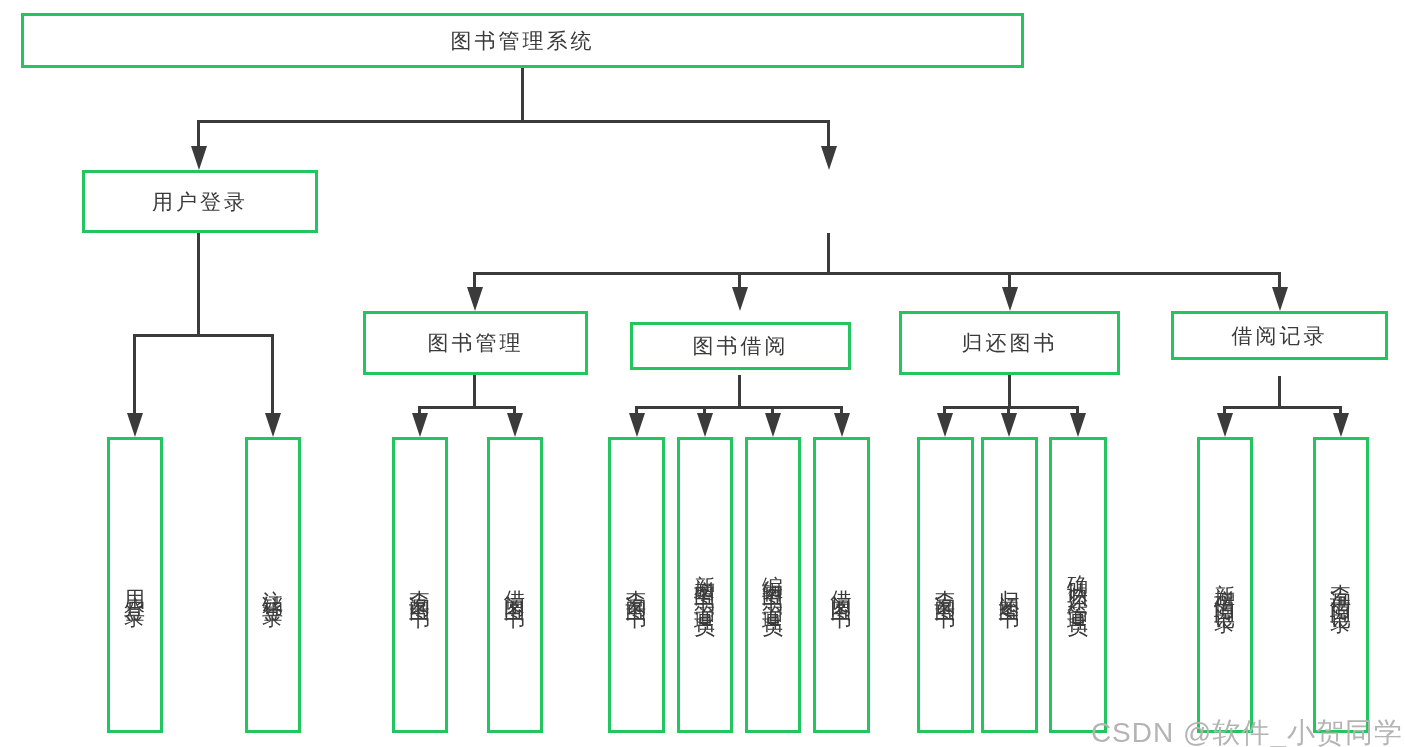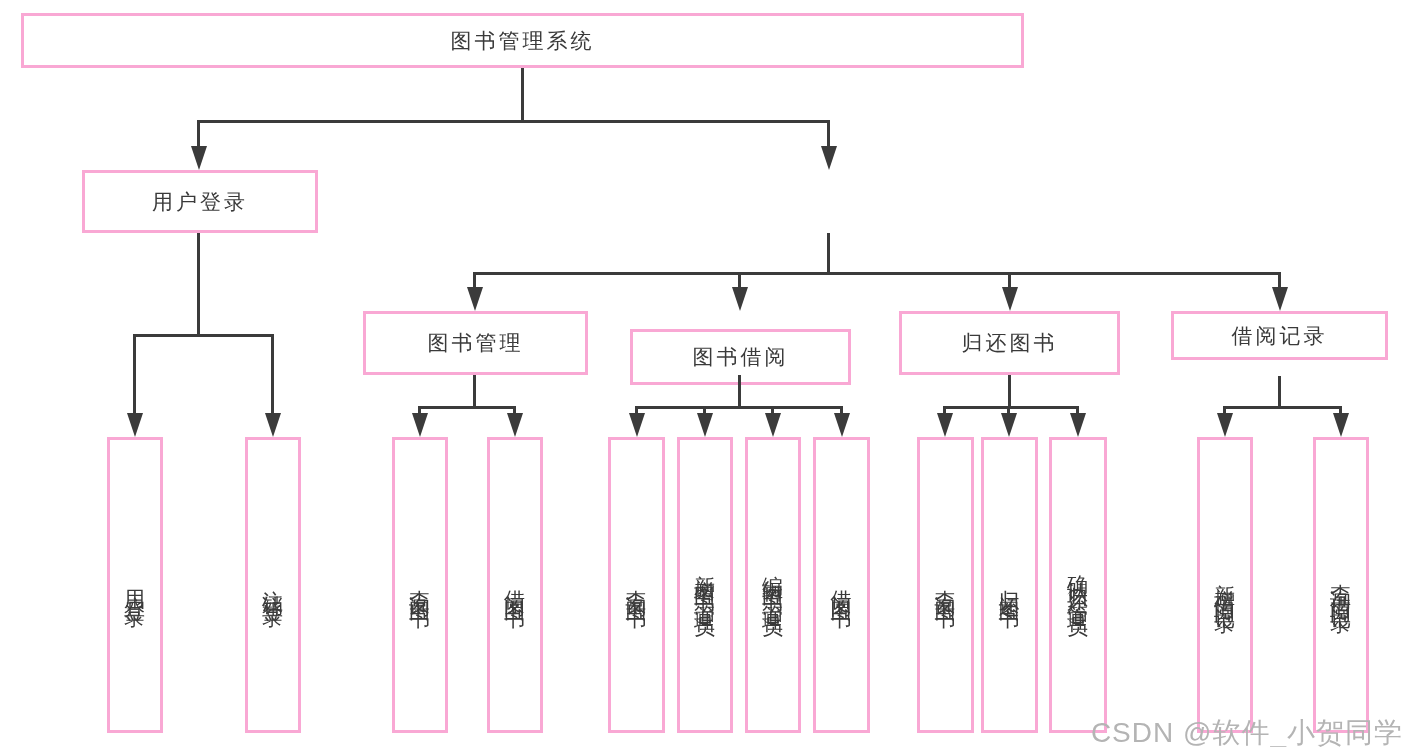--- a/index.html
+++ b/index.html
@@ -1,21 +1,21 @@
 <!DOCTYPE html>
 <html><head>
 <meta charset="utf-8">
 <style>
   html,body{margin:0;padding:0;background:#fff;}
   .canvas{
     position:relative;width:1405px;height:747px;background:#ffffff;
     font-family:"Liberation Sans",sans-serif;overflow:hidden;
   }
   .box{
-    position:absolute;box-sizing:border-box;border:3px solid #f9a8d4;background:#ffffff;
+    position:absolute;box-sizing:border-box;border:3px solid #22c55e;background:#ffffff;
     display:flex;align-items:center;justify-content:center;
     color:#3a3a3a;font-size:21px;letter-spacing:3px;white-space:nowrap;
   }
   .box.v span{
     writing-mode:vertical-rl;text-orientation:mixed;
     letter-spacing:6px;line-height:1;
   }
   .hline,.vline{position:absolute;background:#3b3b3b;}
   .hline{height:3px;}
   .vline{width:3px;}
@@ -63,21 +63,21 @@
   <div class="vline" style="left:738px;top:272px;height:18px"></div>
   <div class="arrow" style="left:732px;top:287px"></div>
   <div class="vline" style="left:1008px;top:272px;height:18px"></div>
   <div class="arrow" style="left:1002px;top:287px"></div>
   <div class="vline" style="left:1278px;top:272px;height:18px"></div>
   <div class="arrow" style="left:1272px;top:287px"></div>
 
   <div class="box" style="left:363px;top:311px;width:225px;height:64px">
     <span>图书管理</span>
   </div>
-  <div class="box" style="left:630px;top:329px;width:221px;height:56px">
+  <div class="box" style="left:630px;top:322px;width:221px;height:48px">
     <span>图书借阅</span>
   </div>
   <div class="box" style="left:899px;top:311px;width:221px;height:64px">
     <span>归还图书</span>
   </div>
   <div class="box" style="left:1171px;top:311px;width:217px;height:49px">
     <span>借阅记录</span>
   </div>
 
   <div class="vline" style="left:473px;top:375px;height:34px"></div>

